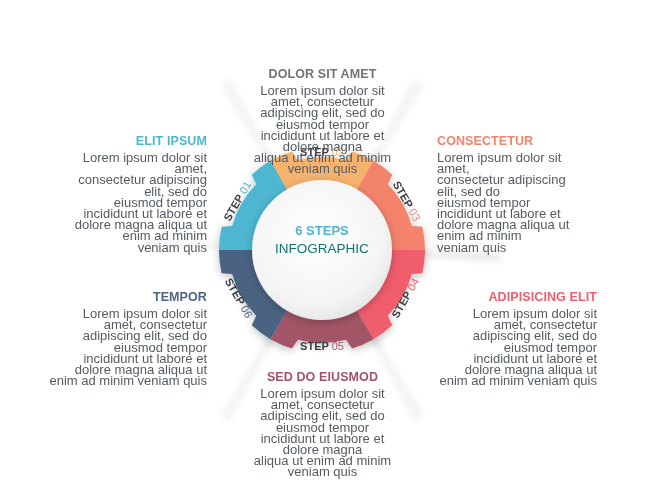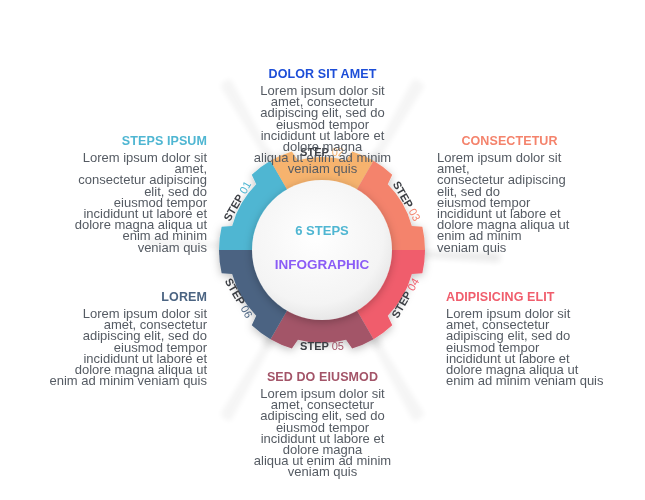--- a/index.html
+++ b/index.html
@@ -8,21 +8,21 @@
   .stage { position:absolute; left:0; top:0; width:645px; height:500px; }
   svg.wheel { position:absolute; left:0; top:0; }
   .block { position:absolute; }
   .block h3 { margin:0 0 4px 0; font-size:12.5px; font-weight:bold; letter-spacing:0.1px; }
   .block p { margin:0; font-size:13px; line-height:11.2px; color:#555b63; }
   .right-al { text-align:right; }
   .left-al { text-align:left; }
   .center-al { text-align:center; }
   .center-title { position:absolute; left:252px; top:222px; width:140px; text-align:center; }
   .center-title .t1 { font-size:13px; font-weight:bold; color:#4fb6d2; line-height:17px; }
-  .center-title .t2 { font-size:13.5px; font-weight:bold; color:#8b5cf6; line-height:19px;margin-top:16px; }
+  .center-title .t2 { font-size:13.5px; font-weight:normal; color:#0f766e; line-height:19px; }
 </style>
 </head>
 <body>
 
 <div class="stage">
 
   <svg class="wheel" width="645" height="500" viewBox="0 0 645 500">
     <defs>
       <linearGradient id="rayG" x1="0" y1="0" x2="1" y2="0">
         <stop offset="0" stop-color="#000" stop-opacity="0.18"></stop>
@@ -74,53 +74,53 @@
         <text x="237.99553583290944" y="298.5" text-anchor="middle" dominant-baseline="middle" transform="rotate(60 237.99553583290944 298.5)" font-family="&quot;Liberation Sans&quot;, sans-serif" font-size="11" font-weight="bold"><tspan fill="#3b3e44">STEP </tspan><tspan fill="#4b6482" font-weight="normal">06</tspan></text>
       </g>
   </svg>
 
   <div class="center-title">
     <div class="t1">6 STEPS</div>
     <div class="t2">INFOGRAPHIC</div>
   </div>
 
   <div class="block right-al" style="left:70px; top:134px; width:137px;">
-    <h3 style="color:#4fb6d2;">STEPS IPSUM</h3>
+    <h3 style="color:#4fb6d2;">ELIT IPSUM</h3>
     <p>
       <span>Lorem ipsum dolor sit amet,</span><br><span>consectetur adipiscing elit, sed do</span><br><span>eiusmod tempor incididunt ut labore et</span><br><span>dolore magna aliqua ut enim ad minim</span><br><span>veniam quis</span>
     </p>
   </div>
 
   <div class="block center-al" style="left:245px; top:67px; width:155px;">
-    <h3 style="color:#1d4ed8;">DOLOR SIT AMET</h3>
+    <h3 style="color:#737373;">DOLOR SIT AMET</h3>
     <p>
       <span>Lorem ipsum dolor sit amet, consectetur</span><br><span>adipiscing elit, sed do eiusmod tempor</span><br><span>incididunt ut labore et dolore magna</span><br><span>aliqua ut enim ad minim veniam quis</span>
     </p>
   </div>
 
   <div class="block left-al" style="left:437px; top:134px; width:145px;">
-    <h3 style="color:#f4836c;text-align:center;">CONSECTETUR</h3>
+    <h3 style="color:#f4836c;">CONSECTETUR</h3>
     <p>
       <span>Lorem ipsum dolor sit amet,</span><br><span>consectetur adipiscing elit, sed do</span><br><span>eiusmod tempor incididunt ut labore et</span><br><span>dolore magna aliqua ut enim ad minim</span><br><span>veniam quis</span>
     </p>
   </div>
 
-  <div class="block left-al" style="left:446px; top:290px; width:160px;">
+  <div class="block left-al" style="left:437px; top:290px; width:160px;text-align:right;">
     <h3 style="color:#f05d6c;">ADIPISICING ELIT</h3>
     <p>
       <span>Lorem ipsum dolor sit amet, consectetur</span><br><span>adipiscing elit, sed do eiusmod tempor</span><br><span>incididunt ut labore et dolore magna aliqua ut</span><br><span>enim ad minim veniam quis</span>
     </p>
   </div>
 
   <div class="block center-al" style="left:245px; top:370px; width:155px;">
     <h3 style="color:#a35468;">SED DO EIUSMOD</h3>
     <p>
       <span>Lorem ipsum dolor sit amet, consectetur</span><br><span>adipiscing elit, sed do eiusmod tempor</span><br><span>incididunt ut labore et dolore magna</span><br><span>aliqua ut enim ad minim veniam quis</span>
     </p>
   </div>
 
   <div class="block right-al" style="left:48px; top:290px; width:159px;">
-    <h3 style="color:#4b6482;">LOREM</h3>
+    <h3 style="color:#4b6482;">TEMPOR</h3>
     <p>
       <span>Lorem ipsum dolor sit amet, consectetur</span><br><span>adipiscing elit, sed do eiusmod tempor</span><br><span>incididunt ut labore et dolore magna aliqua ut</span><br><span>enim ad minim veniam quis</span>
     </p>
   </div>
 </div>
 
 </body></html>

